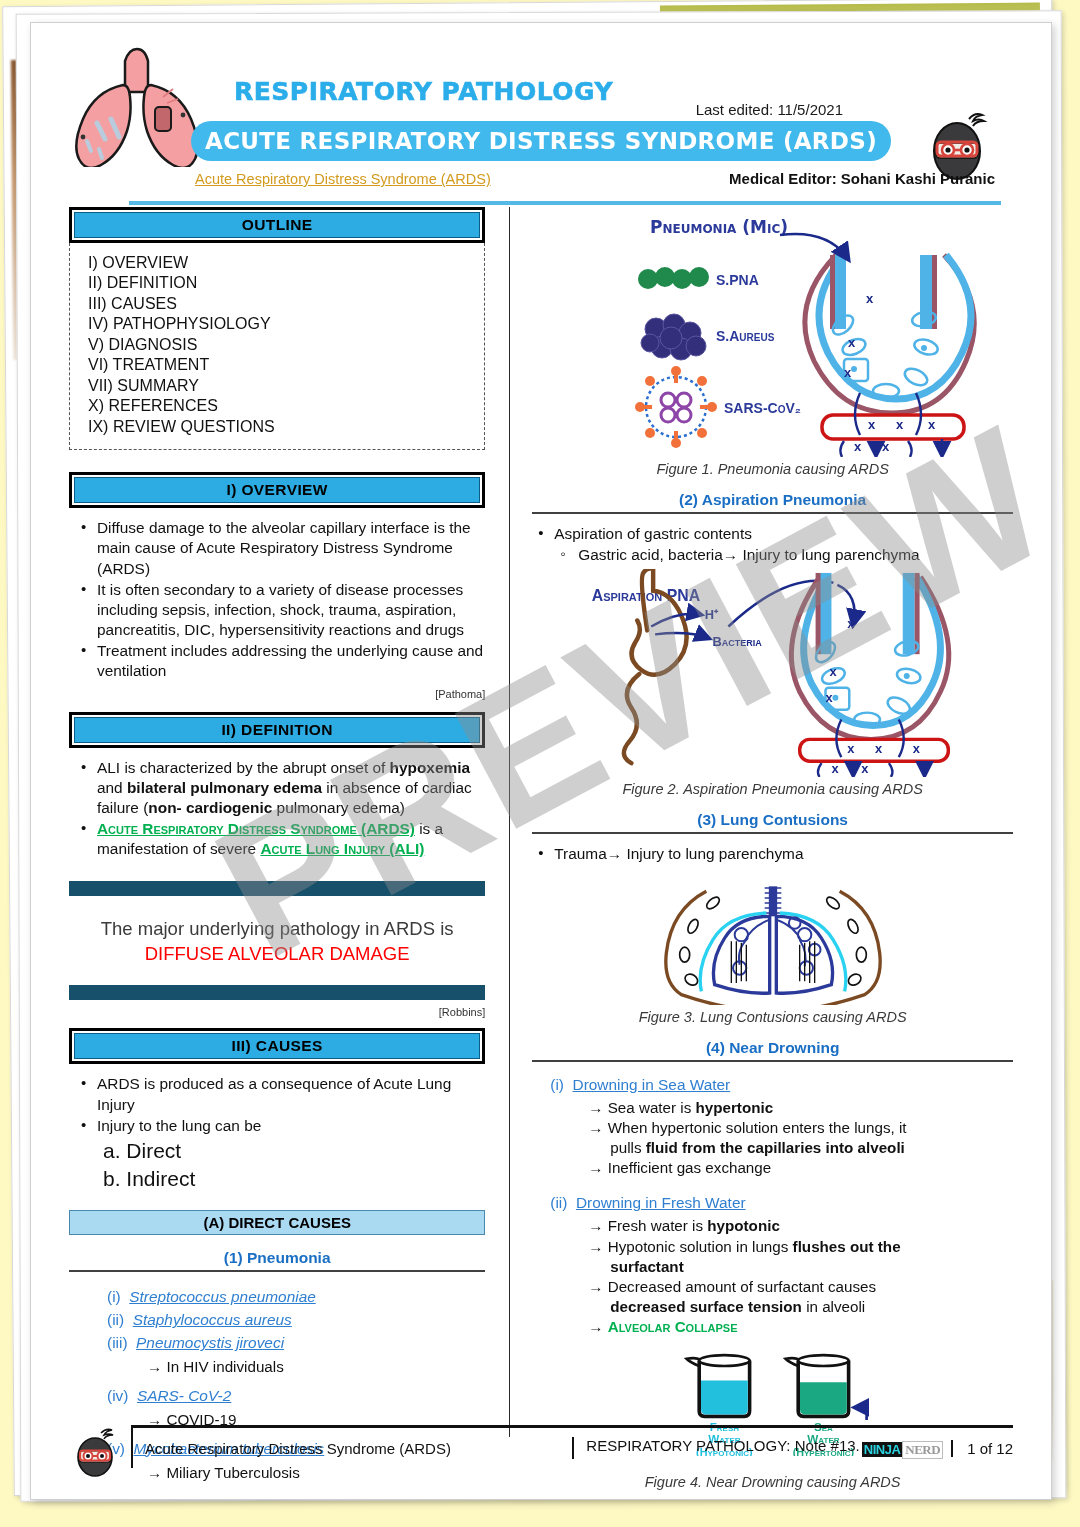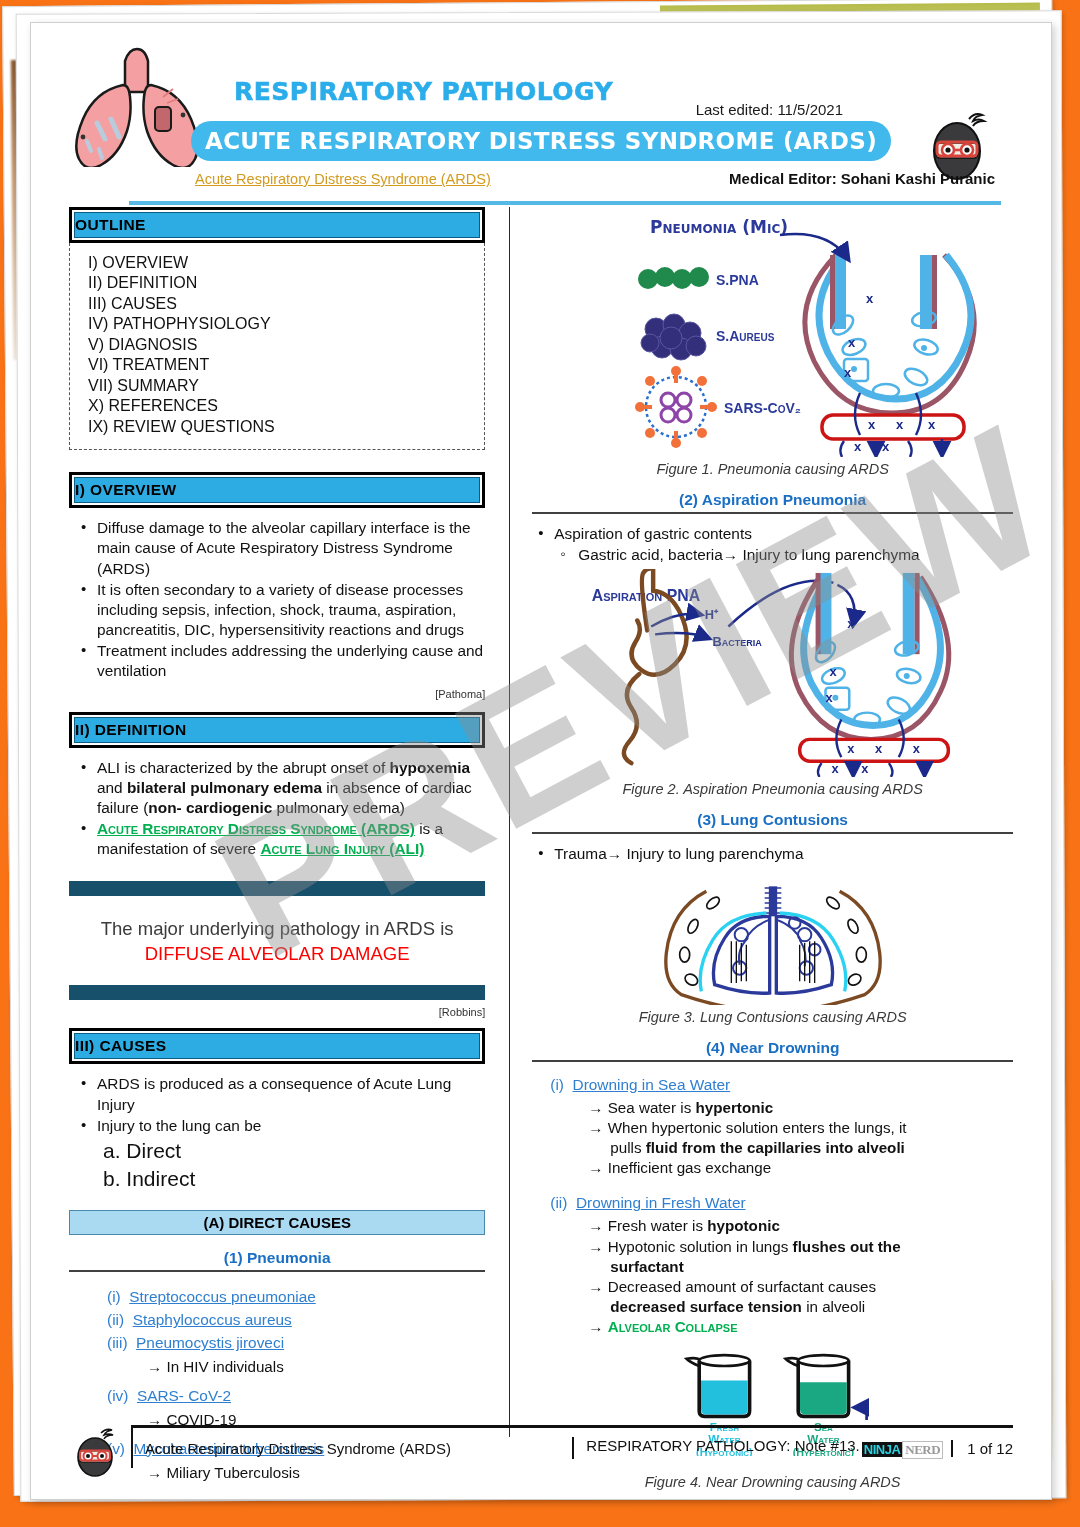--- a/index.html
+++ b/index.html
@@ -2,21 +2,21 @@
 <html><head>
 <meta charset="utf-8">
 <style>
   * { box-sizing: border-box; margin: 0; padding: 0; }
   html, body {
     width: 1080px; height: 1527px;
     background: #ffffff;
     font-family: "Liberation Sans", sans-serif;
     overflow: hidden;
   }
-  #root { position: relative; width: 1080px; height: 1527px; background: #f97316; }
+  #root { position: relative; width: 1080px; height: 1527px; background: #fef9c3; }
 
   
   .sheet-back {
     position: absolute; background: #ffffff;
     border: 1px solid #d8d8d8;
     box-shadow: 2px 2px 5px rgba(0,0,0,0.16);
   }
   .sheet-b3 { left: 8px;  top: 2px;  width: 1050px; height: 1490px; transform: rotate(-0.45deg); }
   .sheet-b2 { left: 18px; top: 12px; width: 1046px; height: 1488px; transform: rotate(-0.18deg); }
   .olive-strip {
@@ -86,21 +86,21 @@
   .col-div   { width: 1px; background: #2a2a2a; margin: 0 12px; }
   .col-right { width: 495px; padding-left: 10px; position: relative; }
 
   
   .sec-head {
     border: 3px solid #000; background: #fff;
     padding: 2px; margin-bottom: 0;
   }
   .sec-head > div {
     background: #2cace3; border: 1px solid #0b5f86;
-    text-align: left; font-size: 15.5px; font-weight: bold;
+    text-align: center; font-size: 15.5px; font-weight: bold;
     color: #000; padding: 3px 0; letter-spacing: 0.4px;
   }
   .sub-head {
     background: #aad9f2; border: 1px solid #4a88ad;
     text-align: center; font-size: 15px; font-weight: bold; color: #000;
     padding: 3px 0; margin: 18px 0 12px;
   }
   .outline-box {
     border: 1.5px dashed #555; border-top: none;
     padding: 10px 0 12px 18px; margin-bottom: 22px;
@@ -126,21 +126,21 @@
   .callout { margin: 22px 0 0; }
   .callout .bar { height: 15px; background: #17506b; }
   .callout .body { padding: 22px 10px 20px; text-align: center; }
   .callout .l1 { font-size: 18.5px; color: #3b3b3b; }
   .callout .l2 { font-size: 18.5px; color: #ff0000; margin-top: 3px; }
 
   
   .rlist { margin: 14px 0 0 38px; }
   .rlist .row { font-size: 15.4px; line-height: 1.42; color: #2f7fd0; margin-bottom: 1px; }
   .rlist .row .lbl { color: #2f7fd0; }
-  .rlist .row .txt { color: #2f7fd0; text-decoration: underline; }
+  .rlist .row .txt { color: #2f7fd0; text-decoration: underline; font-style: italic; }
   .rlist .arrow { font-size: 15.2px; color: #111; margin: 4px 0 10px 40px; }
 
   
   .num-head {
     font-size: 15.5px; font-weight: bold; color: #1a6fc4;
     border-bottom: 2px solid #404040; padding-bottom: 3px; margin: 14px 0 8px; text-align: center;
   }
   .fig-cap { text-align: center; font-size: 14.5px; font-style: italic; color: #3a3a3a; margin-top: 4px; }
   .sub-rom { font-size: 15.4px; color: #2f7fd0; margin: 14px 0 4px 18px; }
   .sub-rom .u { text-decoration: underline; }

